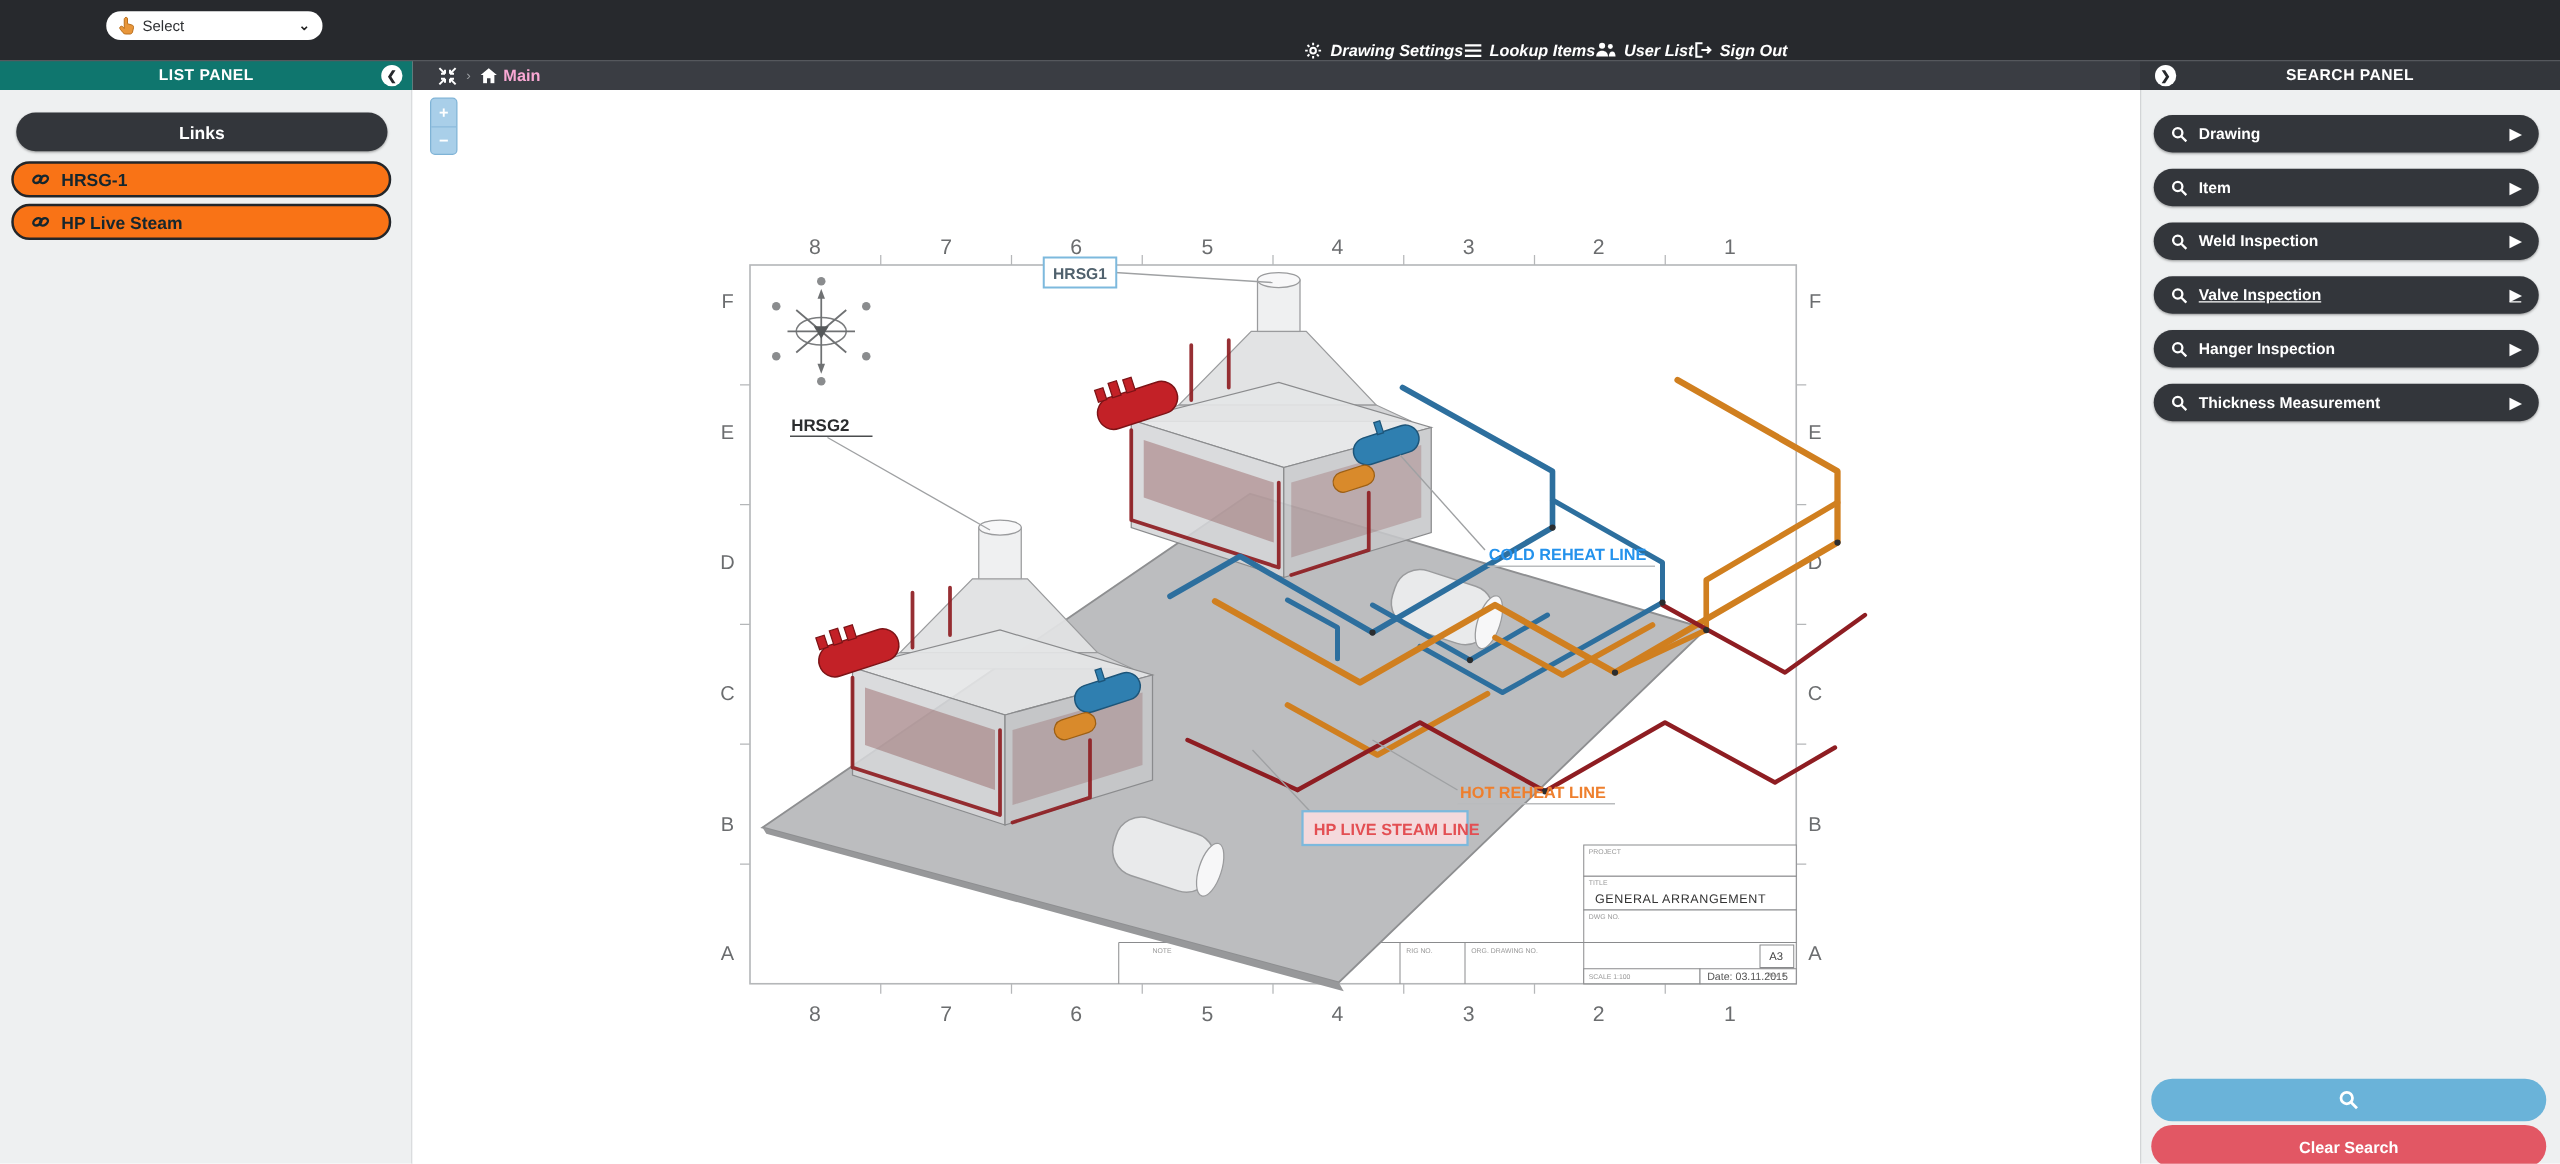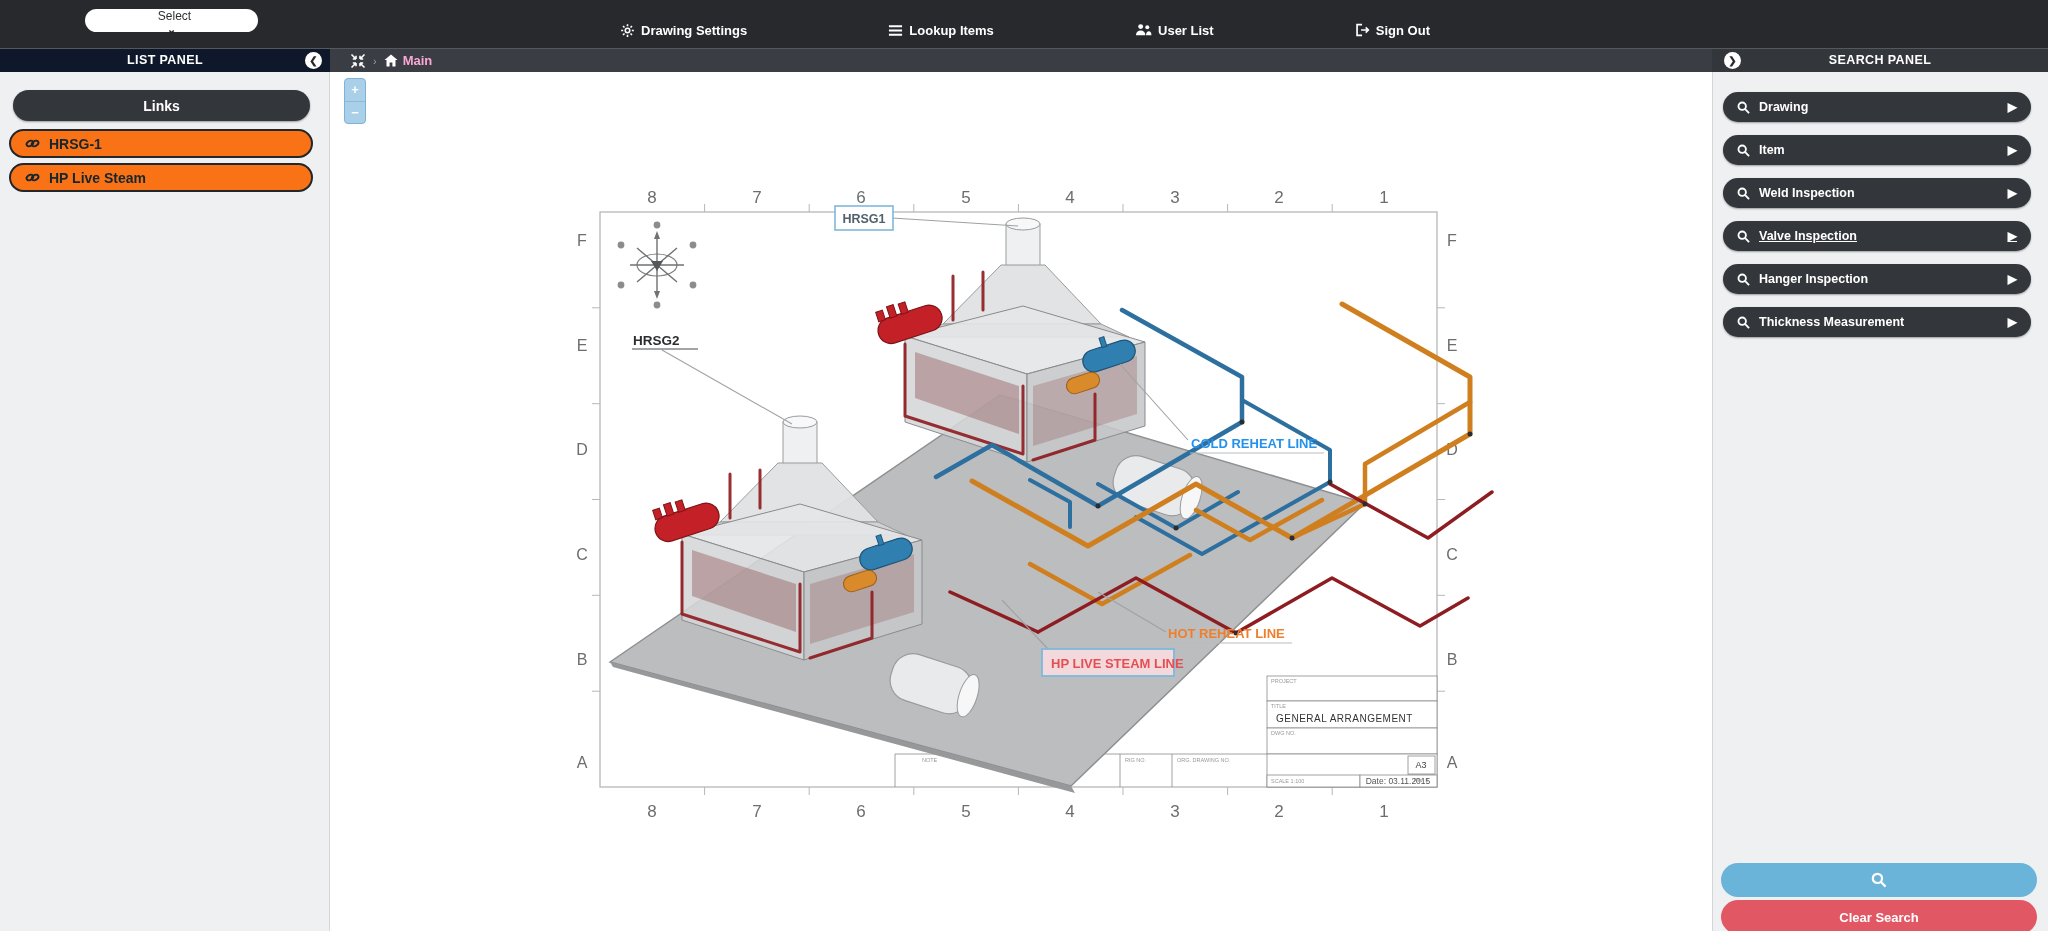--- a/index.html
+++ b/index.html
@@ -5,31 +5,31 @@
   * { margin:0; padding:0; box-sizing:border-box; }
   html,body { width:2048px; height:931px; overflow:hidden;
     font-family:"Liberation Sans", sans-serif; background:#ffffff; }
   #app { position:relative; width:2048px; height:931px; }
 
   
   .topbar { position:absolute; left:0; top:0; width:2048px; height:48px;
     background:#27292d; display:flex; align-items:center; }
   .select-pill { position:absolute; left:85px; top:9px; width:173px; height:23px;
     background:#ffffff; border-radius:12px; display:flex; align-items:center;
-    padding:0 10px; cursor:pointer;flex-direction:column; }
+    padding:0 10px; cursor:pointer; }
   .select-pill .txt { font-size:12px; color:#2e3033; margin-left:6px; flex:1; }
   .select-pill .chev { font-size:11px; font-weight:bold; color:#222; }
-  .topnav { position:absolute; left:620px; top:6px; width:810px; height:48px;
-    display:flex; align-items:center; justify-content:space-between; }
+  .topnav { position:absolute; left:620px; top:16px; width:810px; height:48px;
+    display:flex; align-items:center; justify-content:flex-end;font-style:italic; }
   .navitem { display:flex; align-items:center; gap:6px; color:#ffffff;
     font-size:13px; font-weight:bold; cursor:pointer; white-space:nowrap; }
 
   
   .hdr { position:absolute; top:48px; height:24px; color:#fff; }
-  .hdr-left  { left:0; width:330px; background:#0f172a; border-top:1px solid #55585d; }
+  .hdr-left  { left:0; width:330px; background:#0f766e; border-top:1px solid #55585d; }
   .hdr-mid   { left:330px; width:1382px; background:#3a3d43; border-top:1px solid #55585d; }
   .hdr-right { left:1712px; width:336px; background:#33363b; border-top:1px solid #55585d; }
   .hdr-title { position:absolute; top:0; left:0; right:0; text-align:center;
     font-size:12.5px; font-weight:bold; letter-spacing:.4px; line-height:23px; }
   .circ-btn { position:absolute; top:3px; width:17px; height:17px; border-radius:50%;
     background:#ffffff; display:flex; align-items:center; justify-content:center;
     cursor:pointer; font-size:10px; font-weight:bold; color:#26282c; }
   .breadcrumb { position:absolute; left:20px; top:0; height:23px; display:flex;
     align-items:center; gap:7px; }
   .breadcrumb .sep { color:#9a9da1; font-size:11px; }

